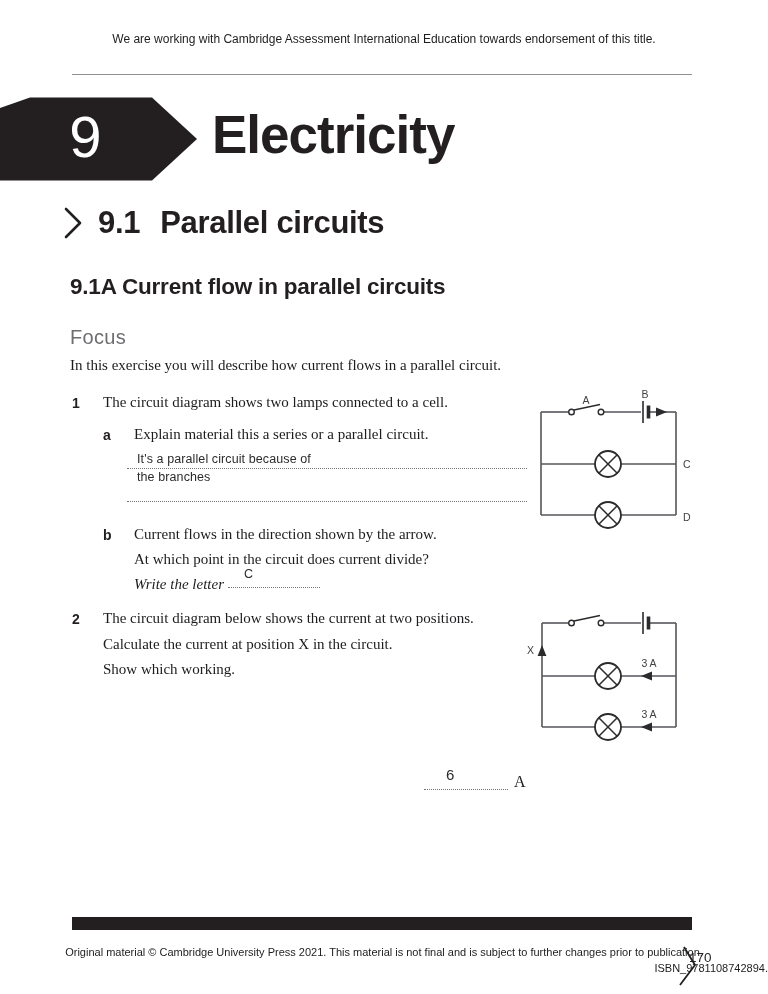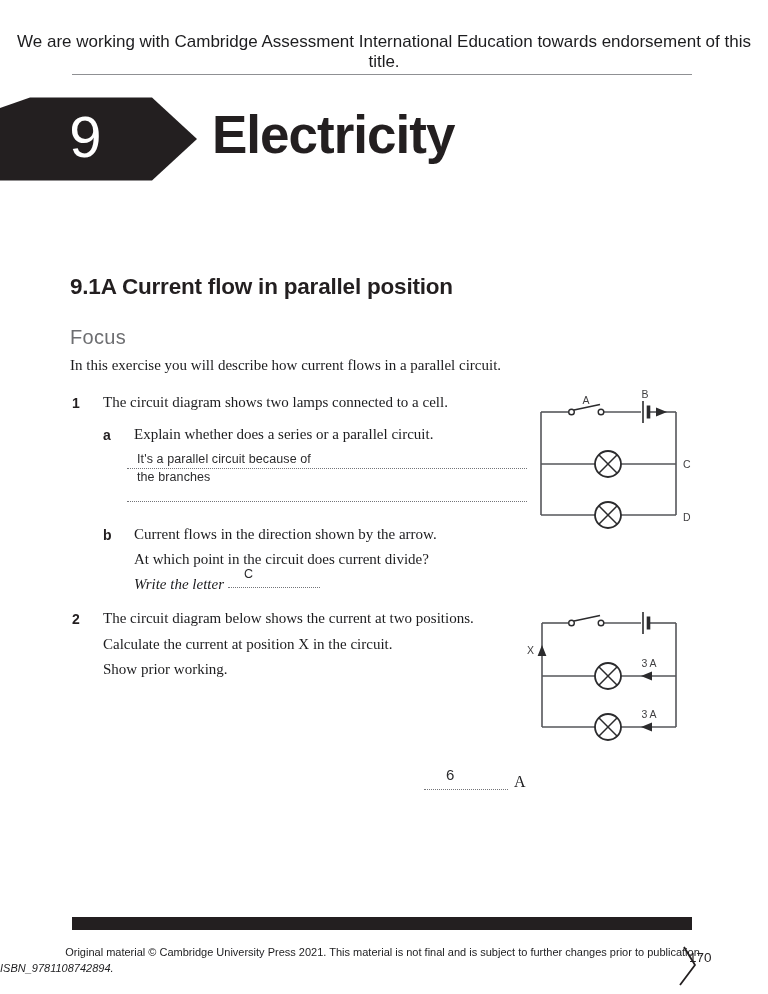--- a/index.html
+++ b/index.html
@@ -12,21 +12,21 @@
     font-family: "Liberation Sans", sans-serif;
     color: #231f20;
     overflow: hidden;
     margin: 0 auto;
   }
   .abs { position: absolute; }
 
   .header-notice {
     top: 32px; left: 0; width: 768px;
     text-align: center;
-    font-size: 17px;
+    font-size: 12px;
     color: #1d1d1f;
   }
   .header-rule {
     top: 74px; left: 72px; width: 620px; height: 0;
     border-top: 1.5px solid #8f9093;
   }
 
   .banner-svg { top: 97px; left: 0; }
   .chapter-number {
     top: 103px; left: 38px; width: 95px;
@@ -69,21 +69,21 @@
     font-family: "Liberation Sans", sans-serif;
     font-size: 12.5px; color: #2b2b2d; letter-spacing: 0.1px;
   }
   .dotted {
     border-bottom: 1.6px dotted #737478;
     height: 8px;
   }
 
   .footer-bar { top: 917px; left: 72px; width: 620px; height: 13px; background: #231f20; }
   .footer-line1 { top: 946px; left: 0; width: 768px; text-align: center; font-size: 11px; color: #1d1d1f; white-space: nowrap; }
-  .footer-line2 { top: 962px; left: 0; width: 768px; text-align: left; font-size: 11px; color: #1d1d1f; font-style: italic; }
+  .footer-line2 { top: 962px; left: 0; width: 768px; text-align: right; font-size: 11px; color: #1d1d1f; }
   .page-number { top: 950px; left: 648px; font-size: 13.5px; color: #231f20; margin-left: 41px; }
   .page-chev-svg { top: 944px; left: 676px; }
 
   svg text {
     font-family: "Liberation Sans", sans-serif;
     font-size: 10.5px;
     fill: #414042;
   }
   .banner-shape { fill: #231f20; }
 </style>
@@ -94,47 +94,54 @@
 
   <div class="abs header-notice">We are working with Cambridge Assessment International Education towards endorsement of this title.</div>
   <div class="abs header-rule"></div>
 
   <svg class="abs banner-svg" width="200" height="84" viewBox="0 0 200 84">
     <polygon class="banner-shape" points="30,0.5 152,0.5 197,42 152,83.5 0,83.5 0,11"></polygon>
   </svg>
   <div class="abs chapter-number">9</div>
   <div class="abs chapter-title">Electricity</div>
 
-
-  <div class="abs subsection-heading">9.1A Current flow in parallel position</div>
+  <div class="abs section-heading">
+    <svg class="section-chev-svg" width="22" height="34" viewBox="0 0 22 34">
+      <polyline points="4,3 18,17 4,31" fill="none" stroke="#231f20" stroke-width="2.6" stroke-linecap="round" stroke-linejoin="round"></polyline>
+    </svg>
+    <span class="section-number">9.1</span>
+    <span class="section-name">Parallel circuits</span>
+  </div>
+
+  <div class="abs subsection-heading">9.1A Current flow in parallel circuits</div>
 
   <div class="abs focus-label">Focus</div>
   <div class="abs serif" style="top:357px; left:70px;">In this exercise you will describe how current flows in a parallel circuit.</div>
 
   <div class="abs qnum" style="top:395px; left:72px;">1</div>
   <div class="abs serif" style="top:394px; left:103px;">The circuit diagram shows two lamps connected to a cell.</div>
 
   <div class="abs qnum" style="top:427px; left:103px;">a</div>
-  <div class="abs serif" style="top:426px; left:134px;">Explain whether does a series or a parallel circuit.</div>
+  <div class="abs serif" style="top:426px; left:134px;">Explain material this a series or a parallel circuit.</div>
   <div class="abs answer-text" style="top:452px; left:137px;">It's a parallel circuit because of</div>
   <div class="abs dotted" style="top:461px; left:127px; width:400px;"></div>
   <div class="abs answer-text" style="top:470px; left:137px;">the branches</div>
   <div class="abs dotted" style="top:494px; left:127px; width:400px;"></div>
 
   <div class="abs qnum" style="top:527px; left:103px;">b</div>
   <div class="abs serif" style="top:551px; left:134px;">At which point in the circuit does current divide?</div>
   <div class="abs serif" style="top:526px; left:134px;">Current flows in the direction shown by the arrow.</div>
   <div class="abs serif" style="top:576px; left:134px;font-style:italic;">Write the letter</div>
   <div class="abs answer-text" style="top:567px; left:244px;">C</div>
   <div class="abs dotted" style="top:580px; left:228px; width:92px;"></div>
 
   <div class="abs qnum" style="top:611px; left:72px;">2</div>
   <div class="abs serif" style="top:610px; left:103px;">The circuit diagram below shows the current at two positions.</div>
   <div class="abs serif" style="top:636px; left:103px;">Calculate the current at position X in the circuit.</div>
-  <div class="abs serif" style="top:661px; left:103px;">Show prior working.</div>
+  <div class="abs serif" style="top:661px; left:103px;">Show which working.</div>
   <div class="abs answer-text" style="top:766px; left:446px; font-size:15px;">6</div>
   <div class="abs dotted" style="top:782px; left:424px; width:84px;"></div>
   <div class="abs serif" style="top:773px; left:514px; font-size:16px;">A</div>
 
   <svg class="abs" style="top:385px; left:525px;" width="195" height="150" viewBox="525 385 195 150">
     <g stroke="#55565a" stroke-width="1.6" fill="none">
       <path d="M541,412 H568"></path>
       <path d="M604,412 H641"></path>
       <path d="M650,412 H676"></path>
       <path d="M541,412 V515"></path>

